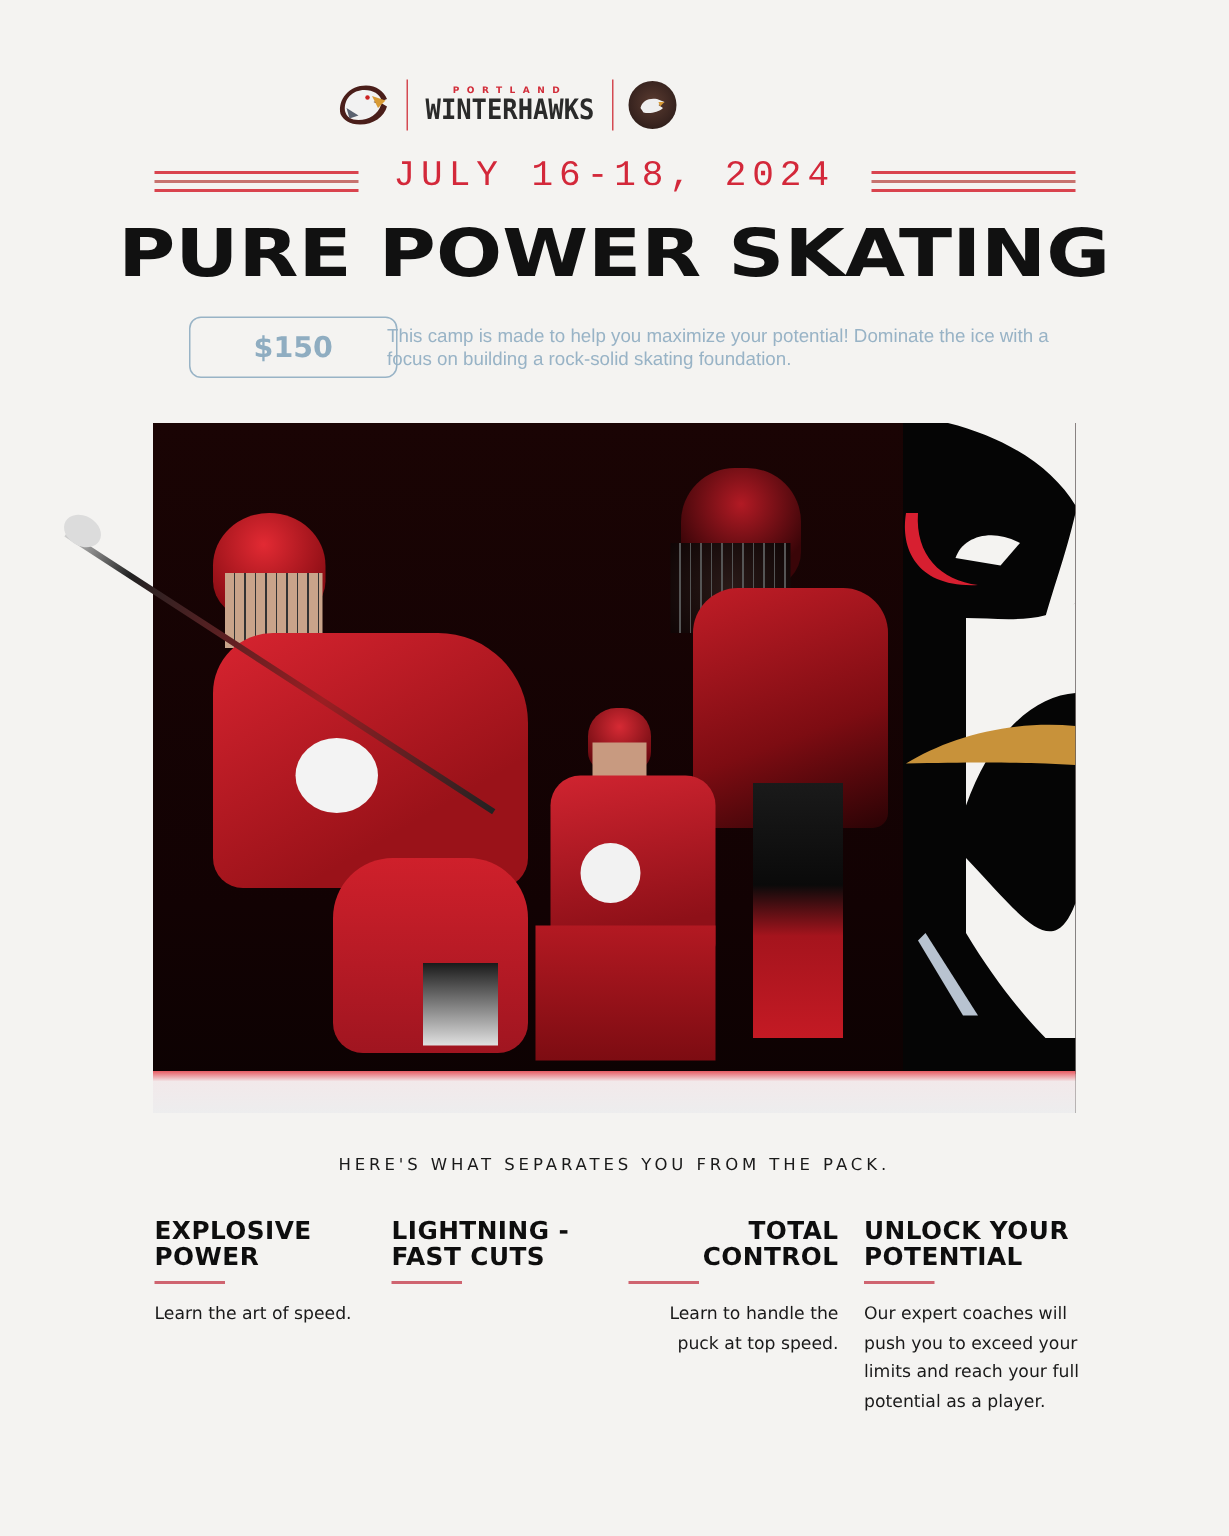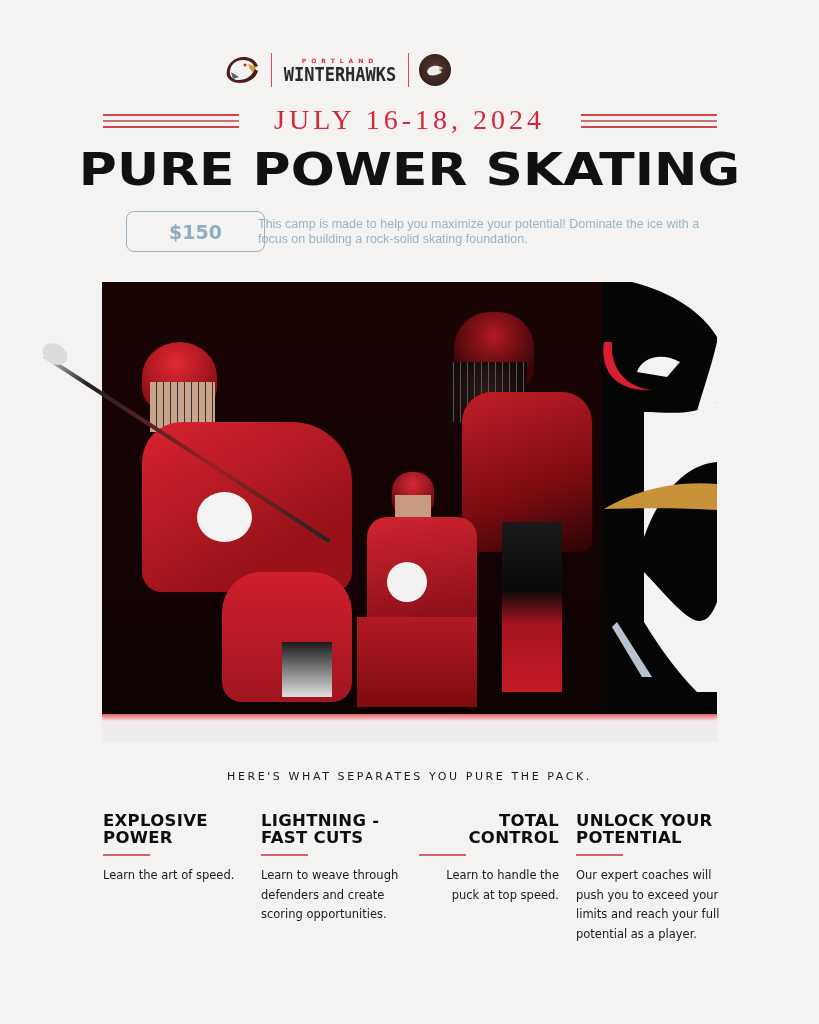--- a/index.html
+++ b/index.html
@@ -25,21 +25,21 @@
   .puck-logo { width: 32px; height: 32px; border-radius: 50%; background: radial-gradient(circle at 50% 45%, #5a3b30 0%, #3a2520 60%, #1e1512 100%); display:flex; align-items:center; justify-content:center; }
 
   
   .triple-lines { position: absolute; width: 136px; height: 15px; }
   .triple-lines span { position: absolute; left: 0; width: 100%; height: 2px; background: #d9434e; }
   .triple-lines span:nth-child(1) { top: 0; }
   .triple-lines span:nth-child(2) { top: 6px; background: #c7736f; }
   .triple-lines span:nth-child(3) { top: 12px; }
   .date {
     position: absolute; top: 104px; left: 0; width: 819px; text-align: center;
-    font-family: Liberation Serif, serif; font-size: 28px; letter-spacing: 4px;
+    font-family: Liberation Mono, monospace; font-size: 24px; letter-spacing: 4px;
     color: #d3283a; font-weight: normal;
   }
   .title {
     position: absolute; top: 144px; left: 0; width: 819px; text-align: center;
     font-family: "DejaVu Sans", sans-serif; font-weight: bold; font-size: 44px;
     letter-spacing: 0px; color: #111; transform: scaleX(1.18); transform-origin: center;
   }
 
   
   .price-box {
@@ -163,31 +163,30 @@
     <div style="position:absolute; left:80px; top:230px; width:130px; height:130px; border-radius:40px 40px 20px 20px; background:linear-gradient(180deg, #cf202b, #a01520);"></div>
     <div style="position:absolute; left:140px; top:300px; width:50px; height:55px; background:linear-gradient(180deg, #1a1a1a, #e0e0e0);"></div>
   </div>
 
   <div class="stick" style="left:-58px; top:72px; width:340px; transform: rotate(33deg);"></div>
   <div class="abs" style="left:-60px; top:62px; width:26px; height:20px; border-radius:50%; background:#dcdcdc; transform:rotate(30deg);"></div>
 
   <div class="hero-ice"></div>
 </div>
 
-<div class="tagline">HERE'S WHAT SEPARATES YOU PURE THE PACK.</div>
+<div class="tagline">HERE'S WHAT SEPARATES YOU FROM THE PACK.</div>
 
 <div class="feature" style="left:103px;">
   <h3><span>EXPLOSIVE</span><br><span>POWER</span></h3>
   <div class="rule"></div>
   <p>Learn the art of speed.</p>
 </div>
 <div class="feature" style="left:261px; width:145px;">
   <h3><span>LIGHTNING -</span><br><span>FAST CUTS</span></h3>
   <div class="rule"></div>
-  <p>Learn to weave through defenders and create scoring opportunities.</p>
 </div>
 <div class="feature" style="left:419px; width:140px;text-align:right;">
   <h3><span>TOTAL</span><br><span>CONTROL</span></h3>
   <div class="rule"></div>
   <p>Learn to handle the puck at top speed.</p>
 </div>
 <div class="feature" style="left:576px; width:150px;">
   <h3><span>UNLOCK YOUR</span><br><span>POTENTIAL</span></h3>
   <div class="rule"></div>
   <p>Our expert coaches will push you to exceed your limits and reach your full potential as a player.</p>

